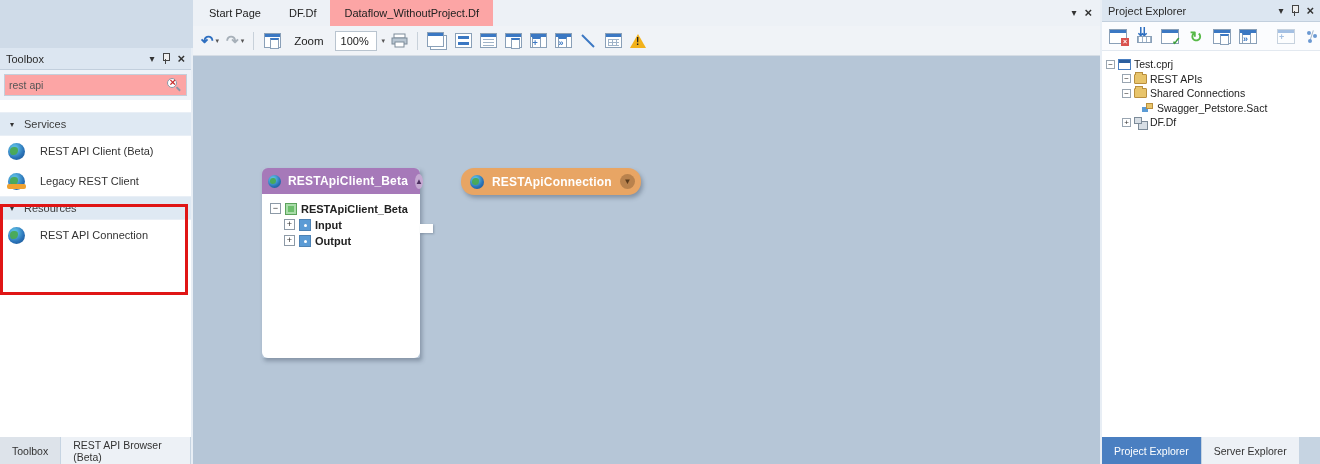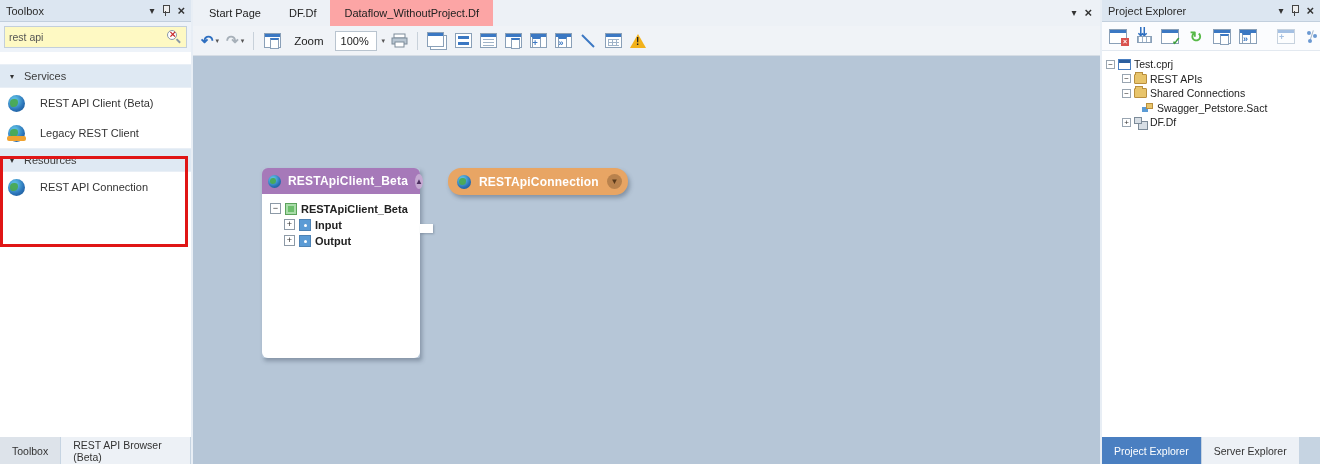--- a/index.html
+++ b/index.html
@@ -12,23 +12,23 @@
   .panel-header { height:22px; background:#dce6f1; display:flex; align-items:center; padding:0 6px; border-bottom:1px solid #c2cfdd; flex:0 0 auto; }
   .panel-title { font-size:11px; color:#2b2b2b; }
   .panel-controls { margin-left:auto; display:flex; align-items:center; gap:7px; color:#444; }
   .pc { font-size:10px; line-height:10px; cursor:default; color:#333; }
   .pc.x { font-size:13px; font-weight:bold; }
   .pin { display:inline-block; width:9px; height:11px; position:relative; }
   .pin::before { content:''; position:absolute; top:0; left:2px; width:5px; height:6px; border:1px solid #444; background:#eee; }
   .pin::after { content:''; position:absolute; top:6px; left:4px; width:1px; height:5px; background:#444; }
 
   
-  .toolbox { width:193px; flex:0 0 auto; border-right:2px solid #e8eef5; }
+  .toolbox { width:193px; flex:0 0 auto; border-right:2px solid #e8eef5;margin-top:48px; }
   .search-row { height:30px; background:#eef3f9; display:flex; align-items:center; padding:3px 4px; flex:0 0 auto; }
-  .search-box { flex:1; height:22px; background:#fef9c3; border:1px solid #c3cfdb; display:flex; align-items:center; padding:0 4px; }
+  .search-box { flex:1; height:22px; background:#fca5a5; border:1px solid #c3cfdb; display:flex; align-items:center; padding:0 4px; }
   .search-box input { border:none; outline:none; flex:1; font-family:"Liberation Sans",sans-serif; font-size:10.5px; color:#555; background:transparent; }
   .clear-search { width:16px; height:16px; position:relative; cursor:pointer; }
   .clear-search .lens { position:absolute; top:1px; left:1px; width:10px; height:10px; border:1.5px solid #8a99a8; border-radius:50%; background:#fff; }
   .clear-search .lens::before { content:'×'; position:absolute; top:-3px; left:1.5px; color:#c62b2b; font-size:11px; font-weight:bold; }
   .clear-search .handle { position:absolute; width:5px; height:1.5px; background:#8a99a8; transform:rotate(45deg); left:10px; top:11px; }
   .tb-content { flex:1; background:#fff; position:relative; padding-top:12px; }
   .tb-section-header { height:24px; background:#dfe9f3; display:flex; align-items:center; padding:0 10px; gap:10px; border-top:1px solid #e9eff6; border-bottom:1px solid #e9eff6; }
   .tb-section-header .tri { font-size:8px; color:#333; }
   .tb-section-header .lbl { color:#3c3c3c; }
   .tb-item { height:30px; display:flex; align-items:center; padding:0 8px; gap:15px; background:#fff; cursor:pointer; }
@@ -262,21 +262,21 @@
           </div>
           <div class="ntree-row indent">
             <span class="expander">+</span>
             <span class="sq blue"></span>
             <span class="ntree-lbl">Output</span>
           </div>
         </div>
       </div>
       <span class="stub" style="left:227px; top:168px;"></span>
 
-      <div class="pill-node" style="left:255px; top:112px;">
+      <div class="pill-node" style="left:268px; top:112px;">
         <span class="globe ng"></span>
         <span class="node-title">RESTApiConnection</span>
         <span class="collapse-btn">▼</span>
       </div>
     </div>
   </div>
 
   <div class="panel pexp">
     <div class="panel-header">
       <span class="panel-title">Project Explorer</span>

